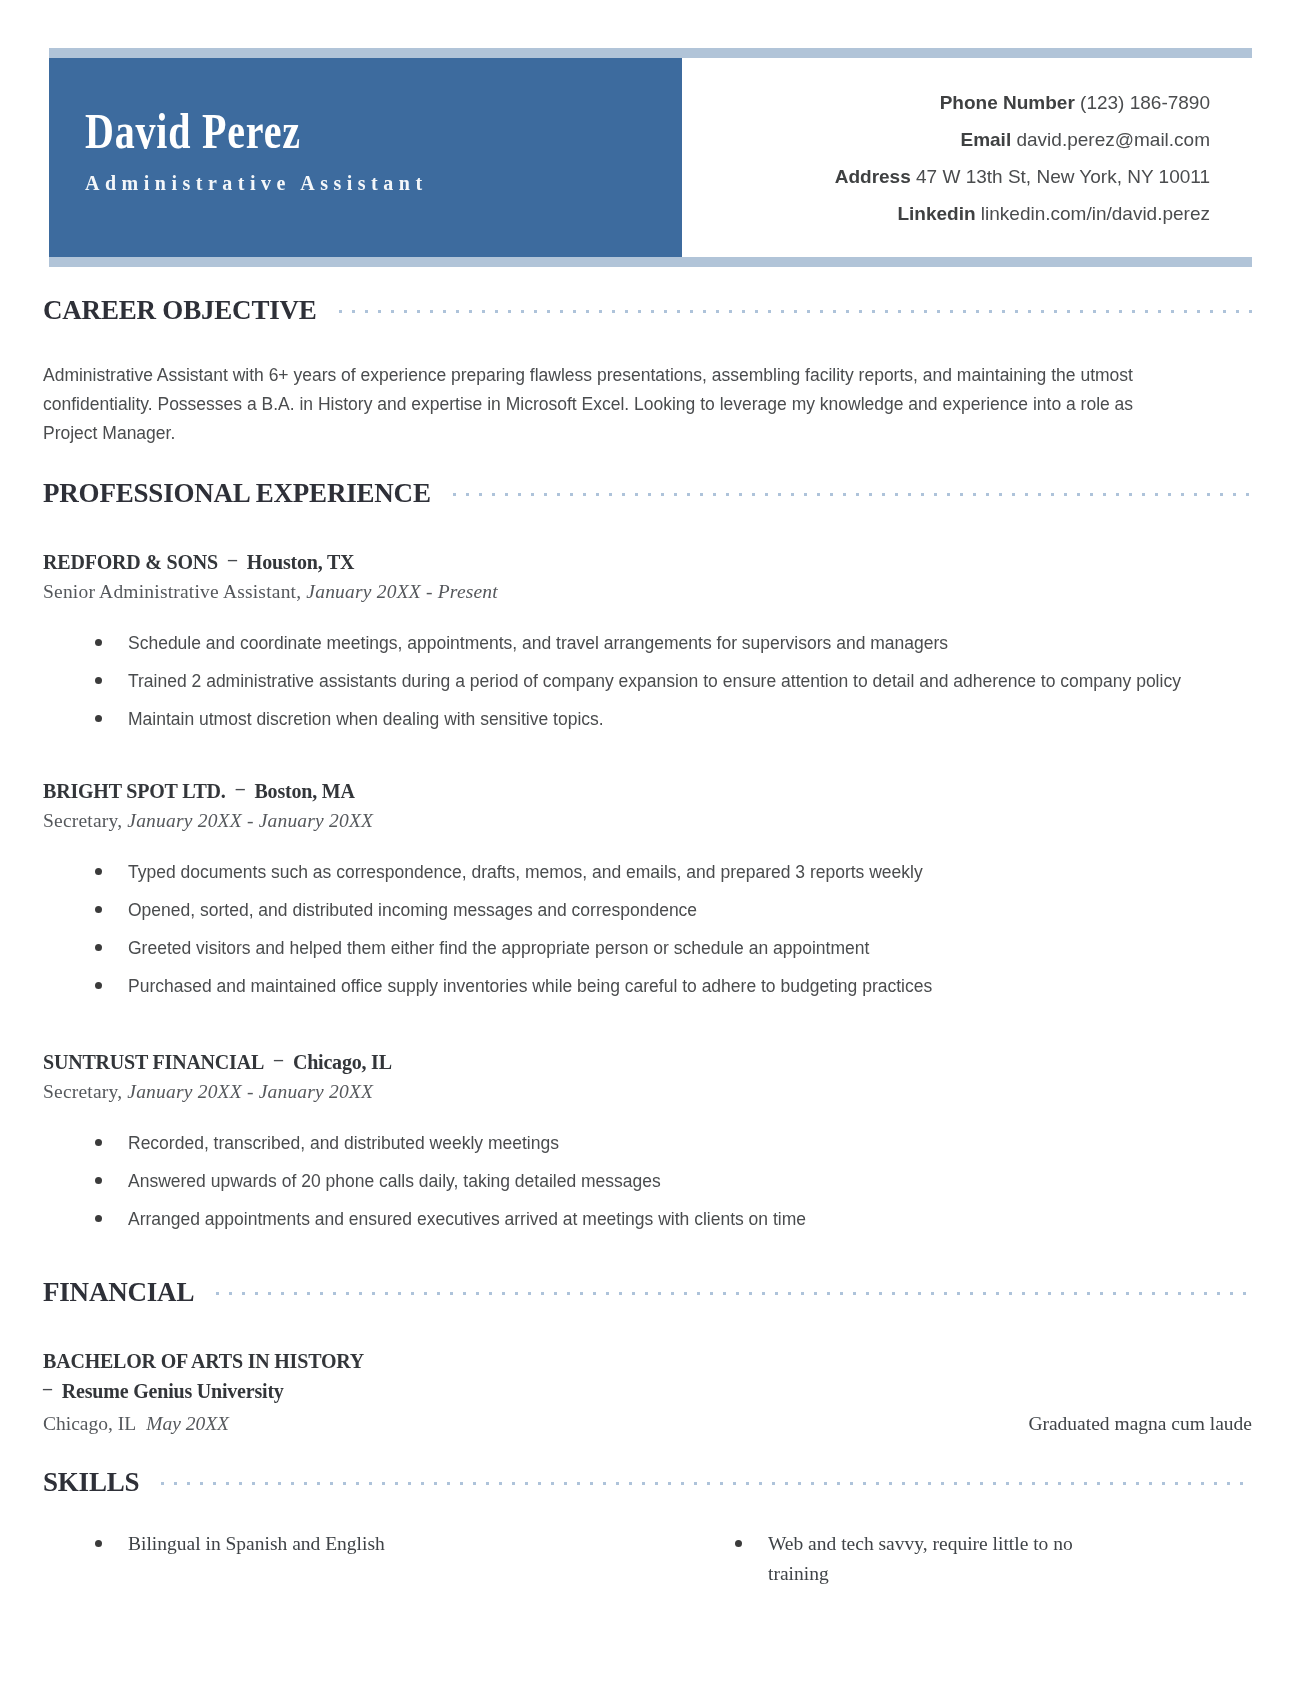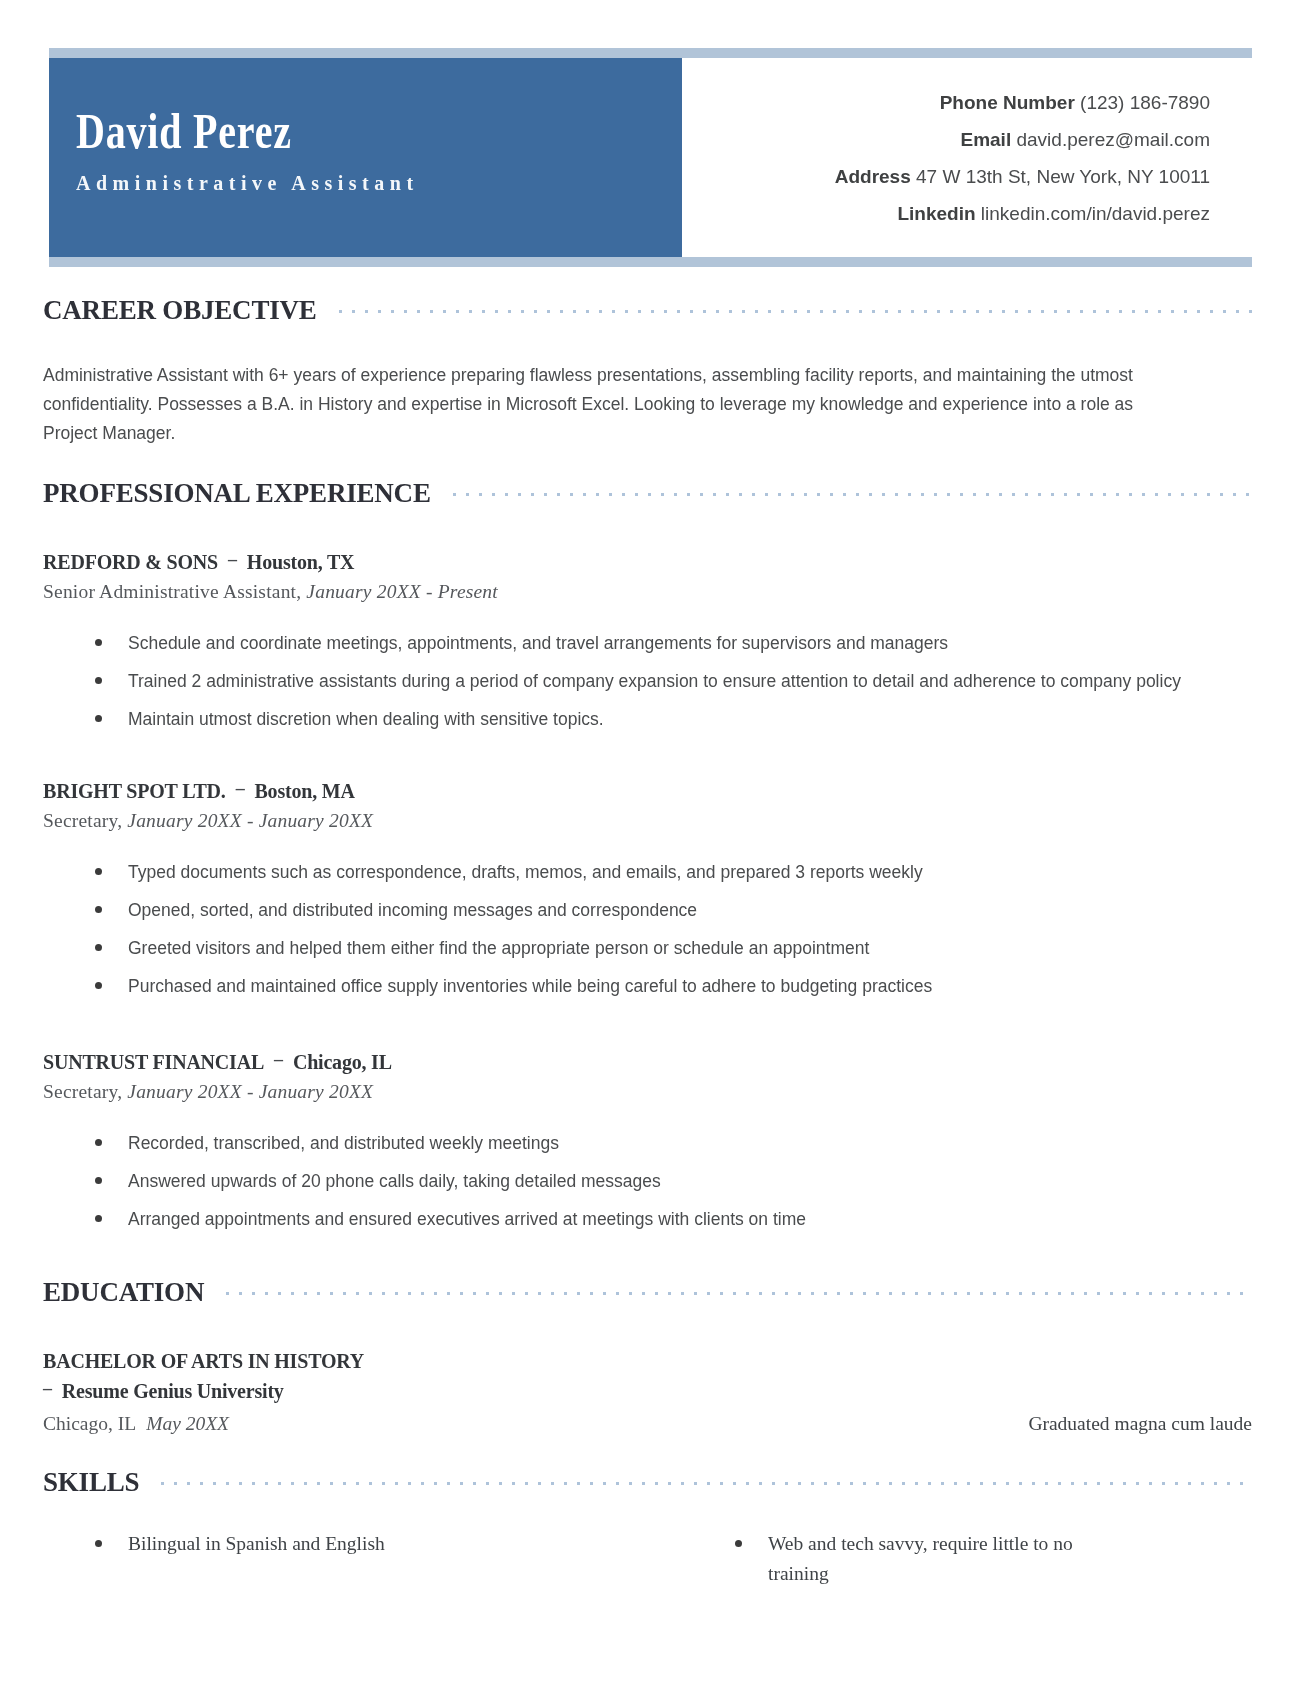--- a/index.html
+++ b/index.html
@@ -20,21 +20,21 @@
     position:relative;overflow:hidden;
   }
   .page{width:1300px;height:1682px;padding-top:48px;}
 
   
   .header{margin-left:49px;width:1203px;}
   .bar{height:10px;background:var(--lightblue);}
   .header-main{display:flex;height:199px;}
   .name-box{
     width:633px;height:199px;background:var(--blue);
-    padding-left:27px;overflow:hidden;
+    padding-left:36px;overflow:hidden;
   }
   .name{
     font-family:"Liberation Serif",serif;font-weight:700;color:#ffffff;
     font-size:50px;line-height:50px;margin-top:48px;letter-spacing:1px;
     transform:scaleX(0.8);transform-origin:left center;white-space:nowrap;
   }
   .job-title{
     font-family:"Liberation Serif",serif;font-weight:700;color:#f4f7fa;
     font-size:20px;line-height:22px;margin-top:16px;letter-spacing:5.5px;
     white-space:nowrap;
@@ -203,21 +203,21 @@
         <ul class="bullets">
           <li><span class="dot"></span><span>Recorded, transcribed, and distributed weekly meetings</span></li>
           <li><span class="dot"></span><span>Answered upwards of 20 phone calls daily, taking detailed messages</span></li>
           <li><span class="dot"></span><span>Arranged appointments and ensured executives arrived at meetings with clients on time</span></li>
         </ul>
       </div>
     </div>
 
     <div class="sec-edu">
       <div class="sec-head">
-        <span class="label">EDUCATION</span>
+        <span class="label">FINANCIAL</span>
         <span class="dotline"></span>
       </div>
       <div class="edu-block">
         <div class="degree">BACHELOR OF ARTS IN HISTORY</div>
         <div class="school-line">
           <span class="dash">–</span><span>Resume Genius University</span>
         </div>
         <div class="edu-meta">
           <span>
             <span>Chicago, IL</span><span class="date">May 20XX</span>

